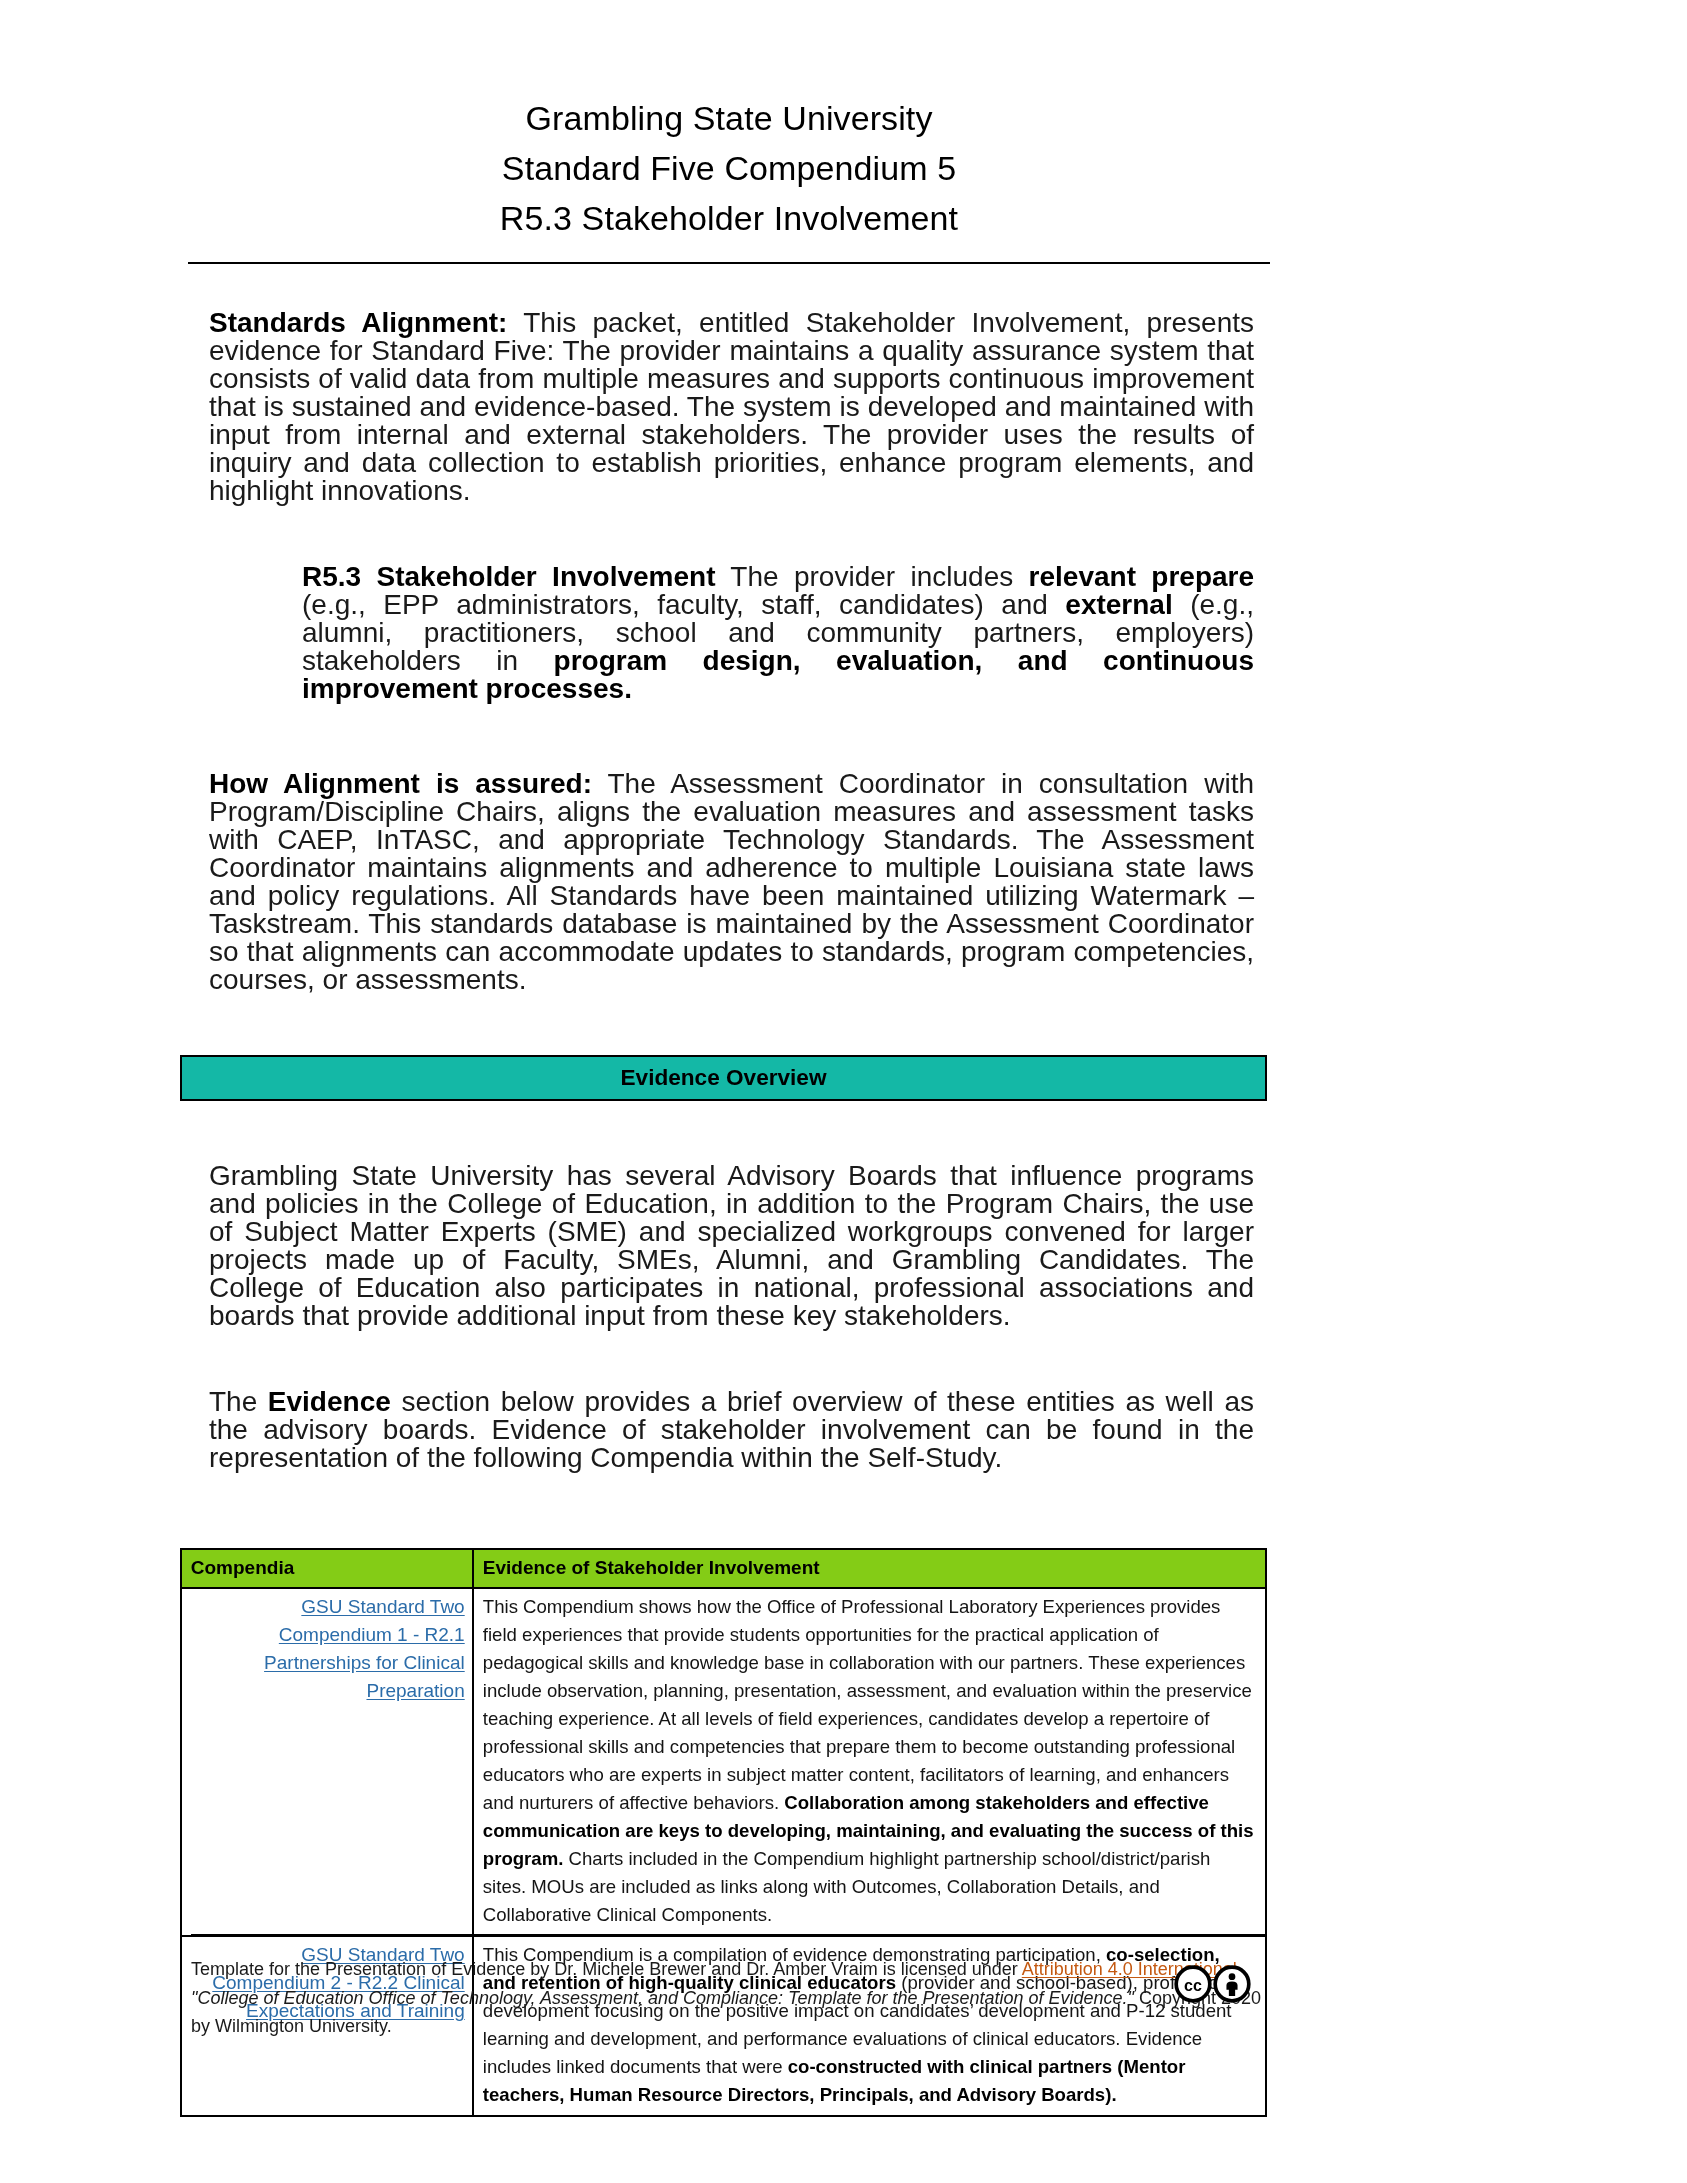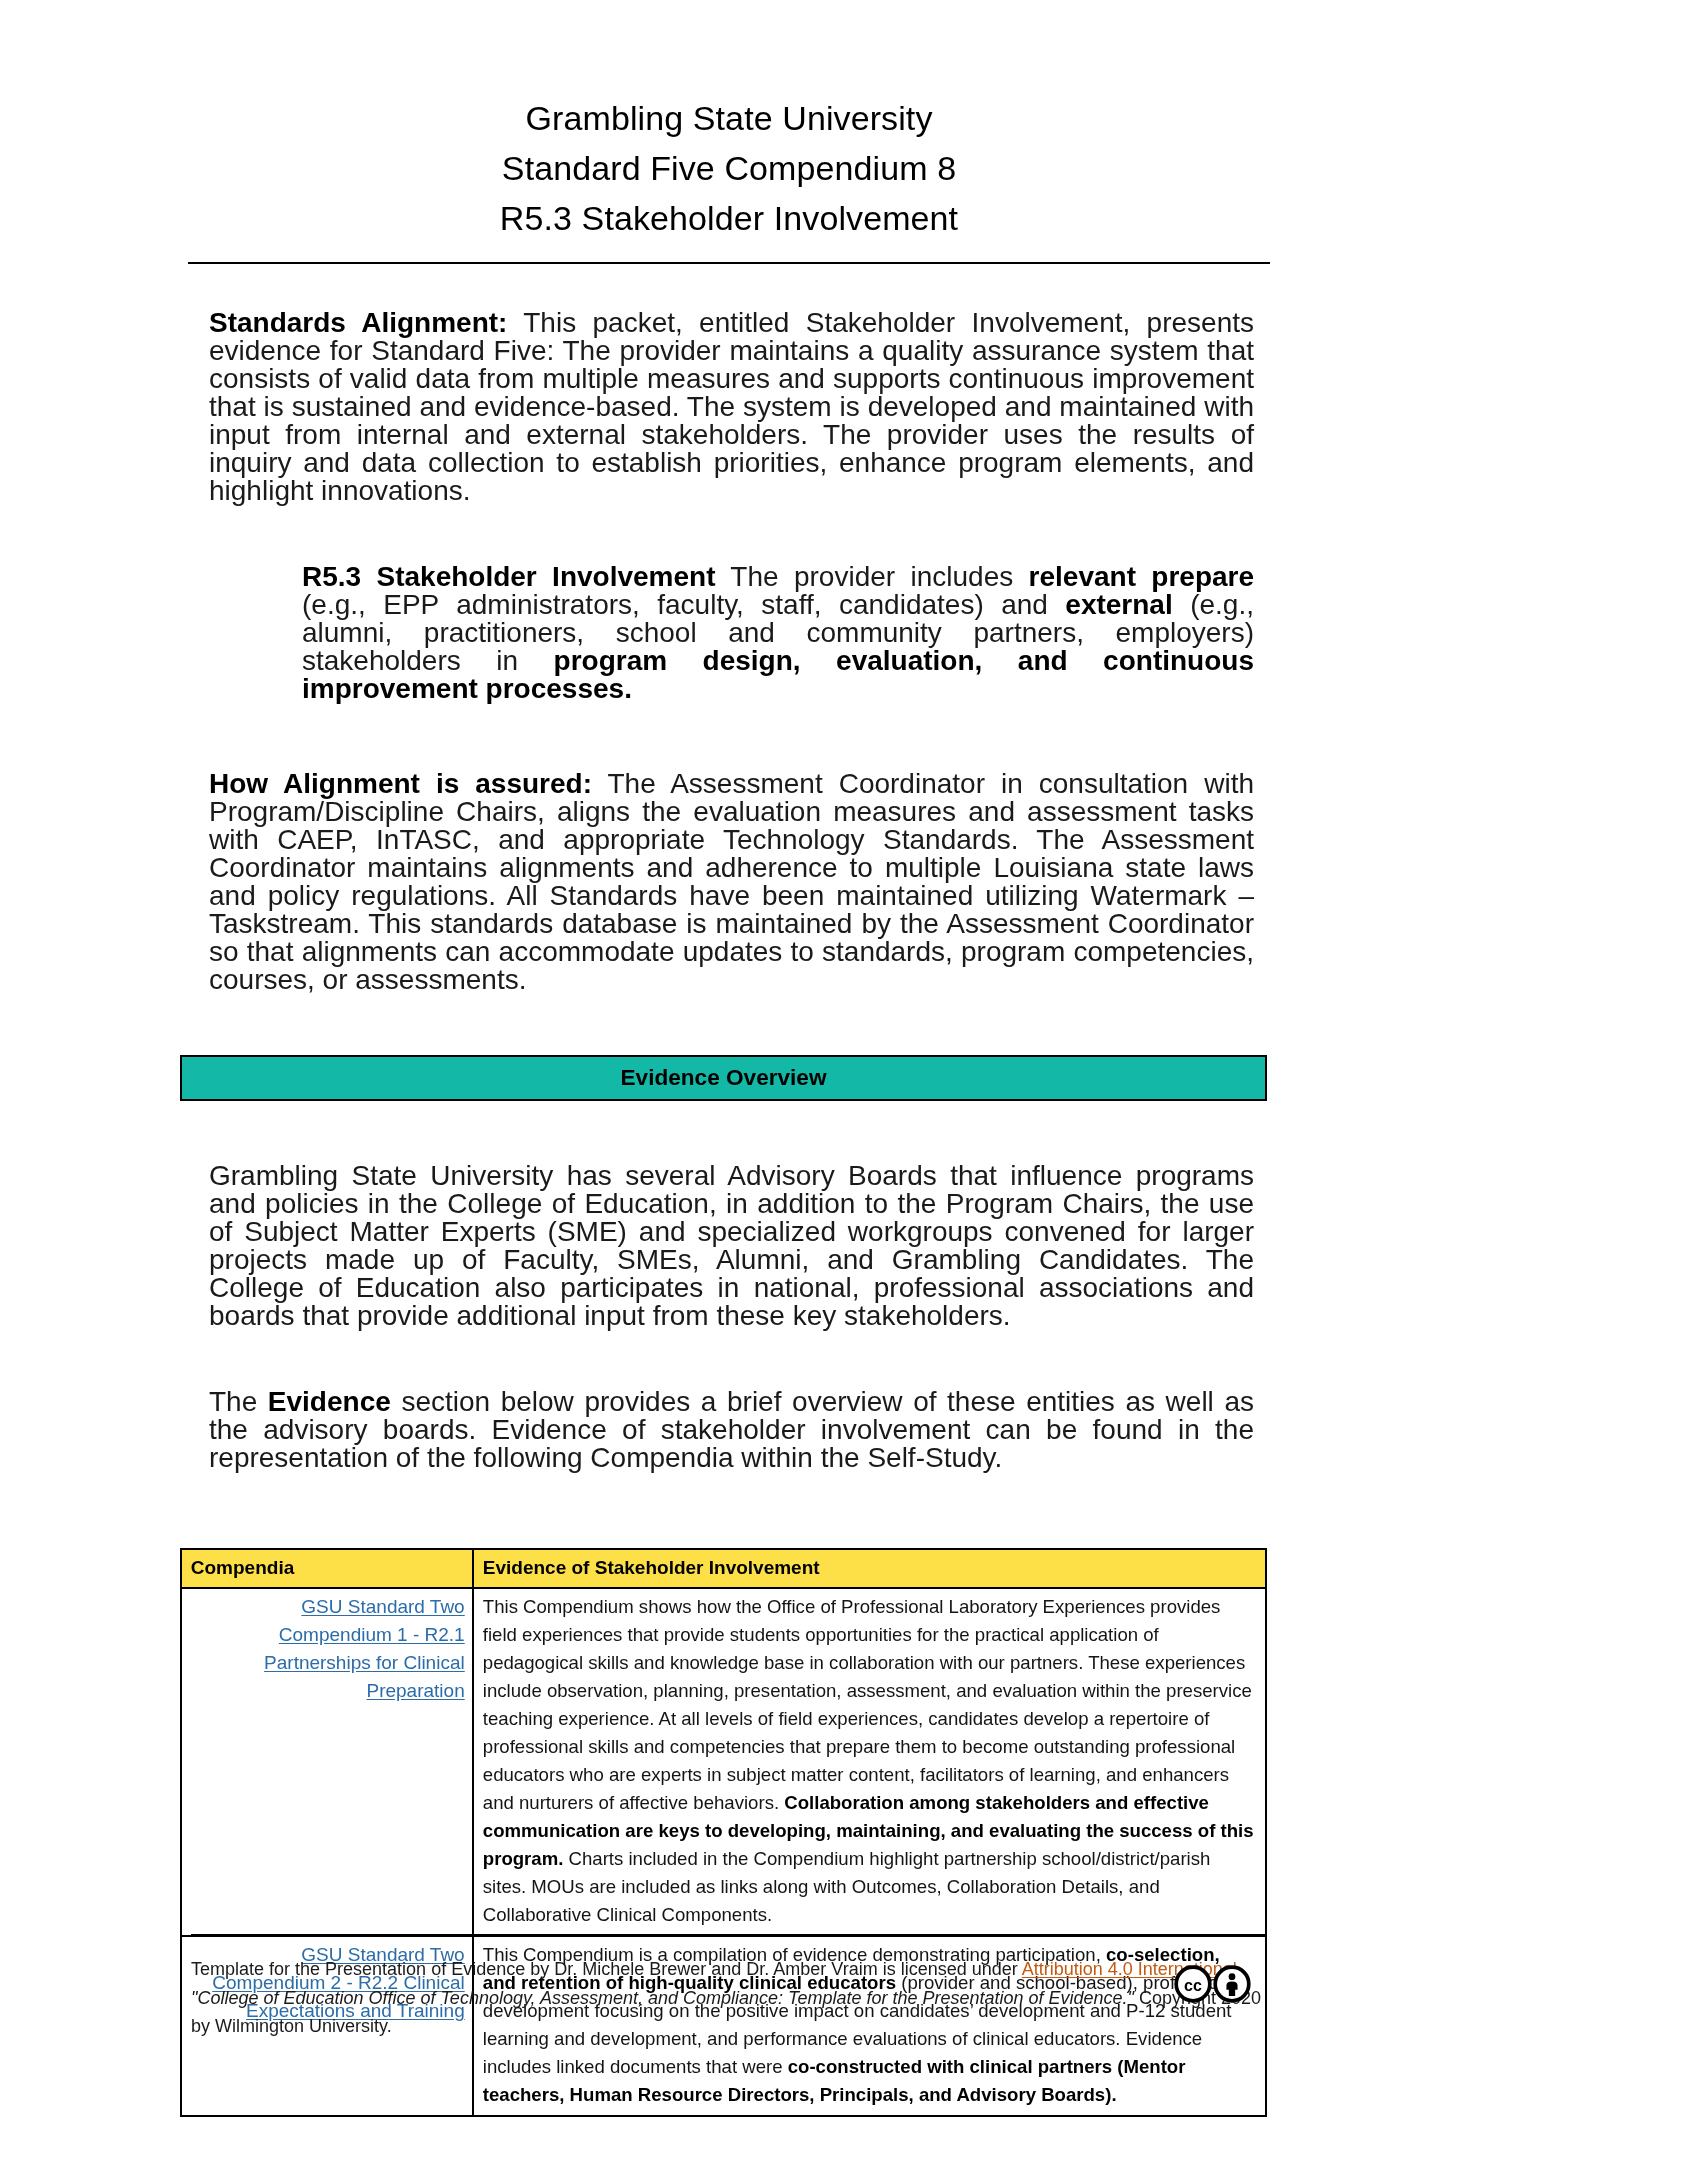--- a/index.html
+++ b/index.html
@@ -86,21 +86,21 @@
     table-layout: fixed;
   }
   table.compendia th,
   table.compendia td {
     border: 2.2px solid #000;
     vertical-align: top;
     padding: 4.4px 7.3px 5.8px 8.8px;
   }
   table.compendia col.c1 { width: 292px; }
   table.compendia thead th {
-    background: #fde047;
+    background: #84cc16;
     font-size: 19px;
     line-height: 28px;
     font-weight: 700;
     text-align: left;
     padding: 3.6px 7.3px 5.1px 8.8px;
   }
   td.c-link {
     font-size: 19px;
     line-height: 28px;
     text-align: right;
@@ -152,21 +152,21 @@
   }
   .cc-badges svg { display: block; }
 </style>
 </head>
 <body>
 
 <div class="page">
 
   <div class="title-block">
     <div class="title-line">Grambling State University</div>
-    <div class="title-line">Standard Five Compendium 8</div>
+    <div class="title-line">Standard Five Compendium 5</div>
     <div class="title-line">R5.3 Stakeholder Involvement</div>
   </div>
   <div class="title-rule"></div>
 
   <div class="spacer-44"></div>
 
   <div class="body-wrap">
 
     <p class="para"><b>Standards Alignment:</b><span> This packet, entitled Stakeholder Involvement, presents evidence for Standard Five: The provider maintains a quality assurance system that consists of valid data from multiple measures and supports continuous improvement that is sustained and evidence-based. The system is developed and maintained with input from internal and external stakeholders. The provider uses the results of inquiry and data collection to establish priorities, enhance program elements, and highlight innovations.</span></p>
 

